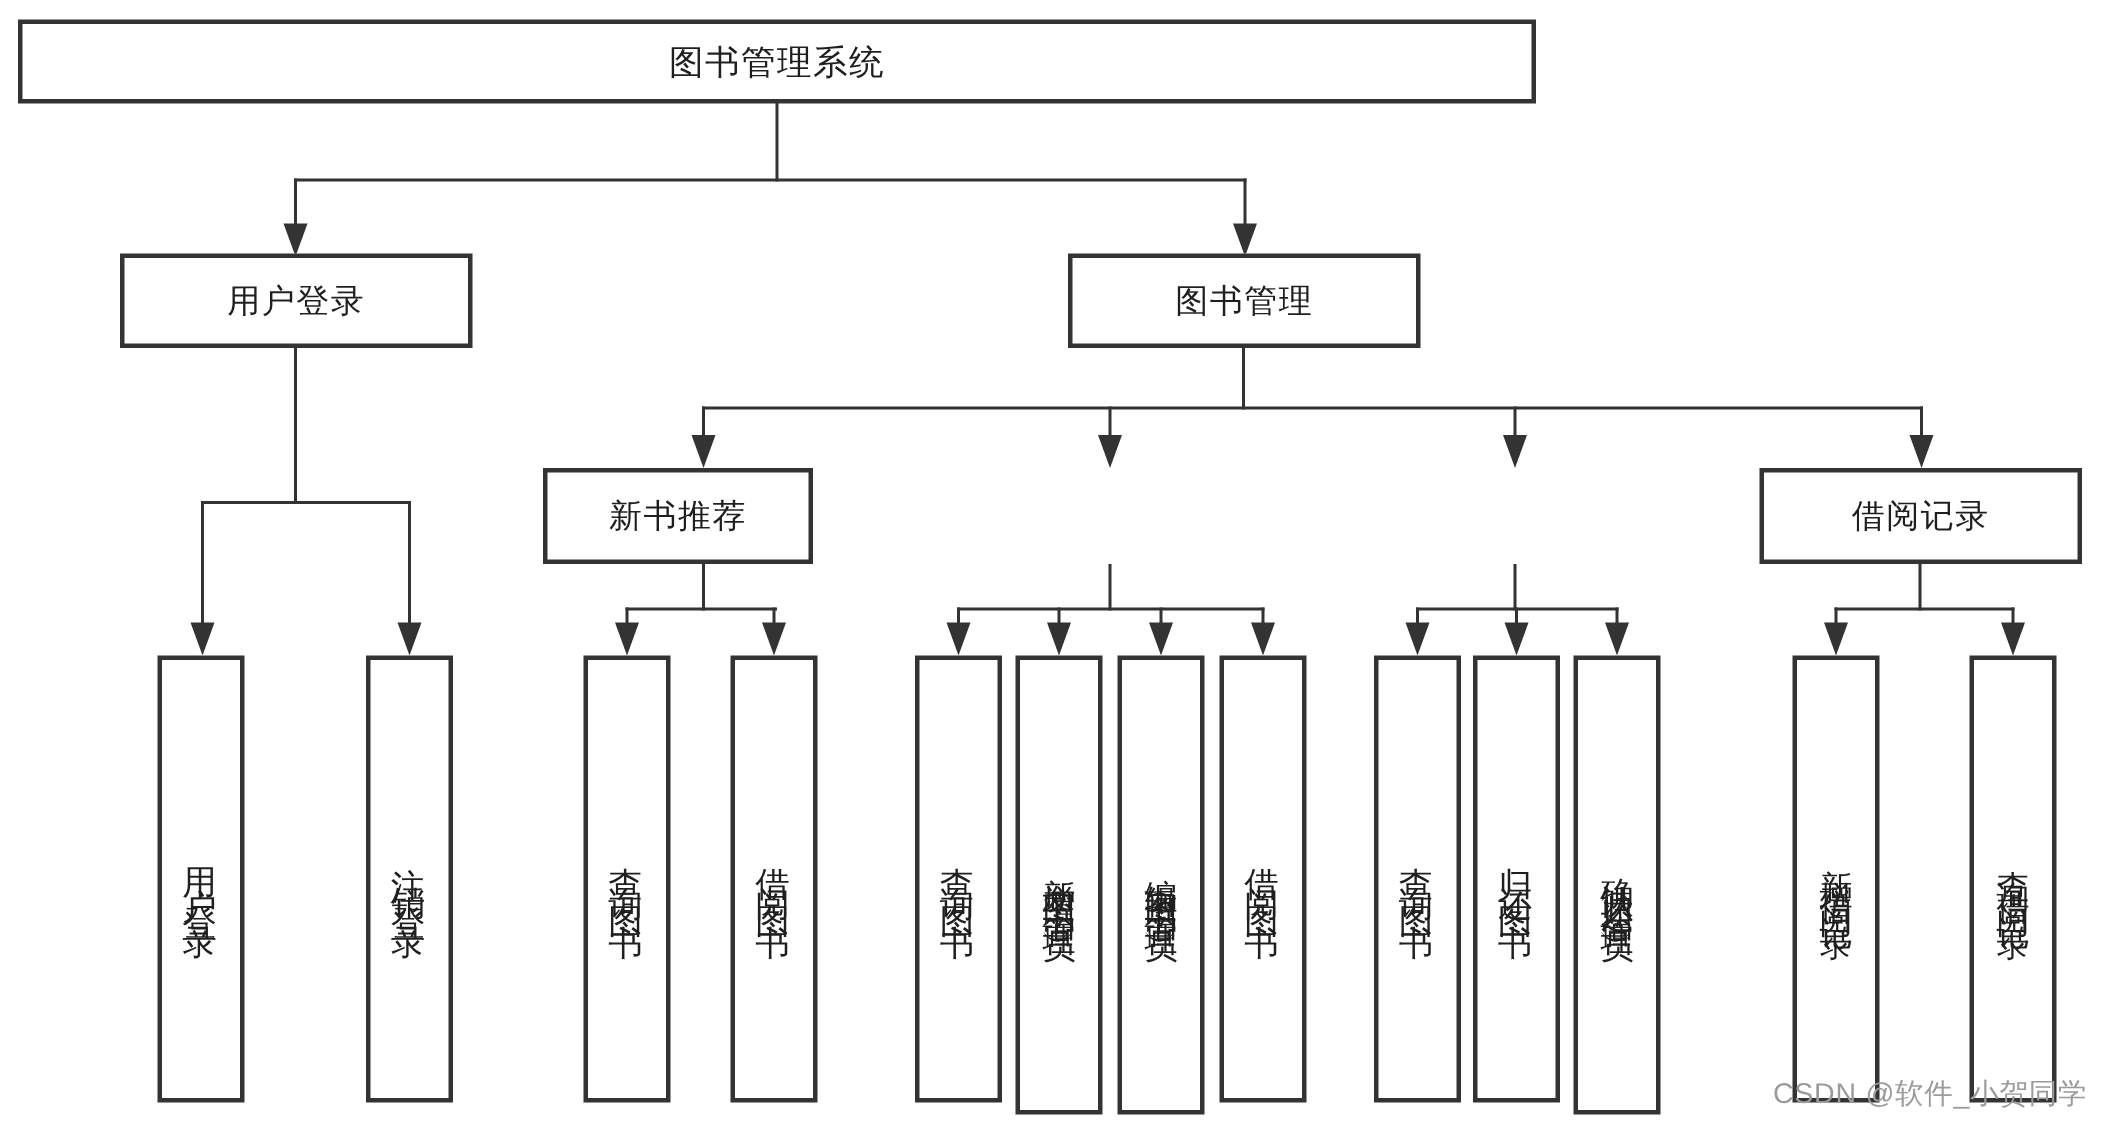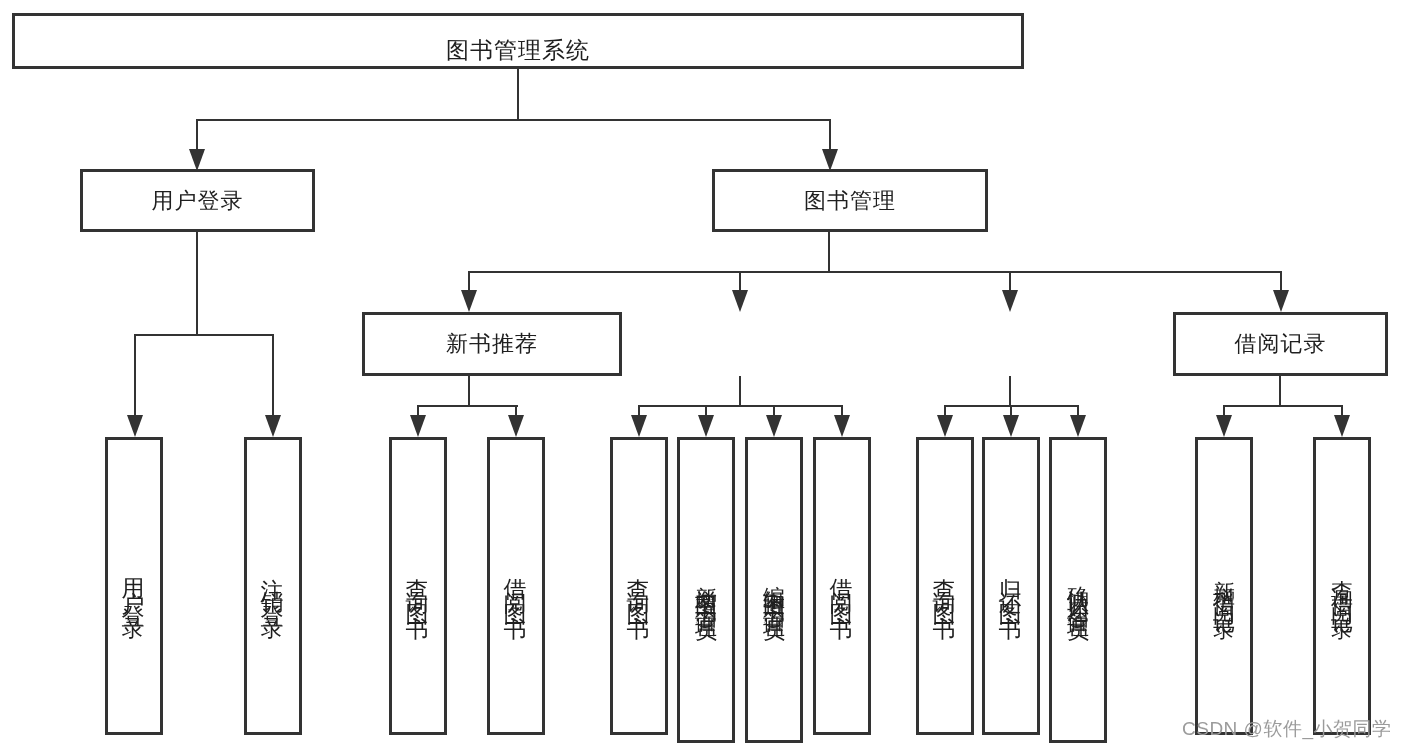--- a/index.html
+++ b/index.html
@@ -6,21 +6,21 @@
   .canvas{
     position:relative;width:1405px;height:747px;background:#ffffff;
     font-family:"Liberation Sans","DejaVu Sans",sans-serif;
     color:#1f1f1f;overflow:hidden;
   }
   .box{
     position:absolute;box-sizing:border-box;border:3px solid #333333;background:#ffffff;
     display:flex;align-items:center;justify-content:center;
     font-size:22px;letter-spacing:1px;color:#1f1f1f;
   }
-  .rootbox{border-width:3px;font-size:23px;align-items:flex-end;}
+  .rootbox{border-width:3px;font-size:23px;}
   .vbox{
     writing-mode:vertical-rl;text-orientation:mixed;
     font-size:23px;letter-spacing:13px;
   }
   .vbox.long{letter-spacing:5px;font-size:22px;}
   .vbox.mid{letter-spacing:8px;font-size:22px;}
   .hline,.vline{position:absolute;background:#333333;}
   .hline{height:2px;}
   .vline{width:2px;}
   .arrow{
@@ -45,21 +45,21 @@
   <div class="vline" style="left:517px;top:68px;height:53px;"></div>
   <div class="hline" style="left:196px;top:119px;width:635px;"></div>
   <div class="vline" style="left:196px;top:119px;height:34px;"></div>
   <div class="arrow" style="left:189px;top:149px;"></div>
   <div class="vline" style="left:829px;top:119px;height:34px;"></div>
   <div class="arrow" style="left:822px;top:149px;"></div>
 
   <div class="box" style="left:80px;top:169px;width:235px;height:63px;">
     <span>用户登录</span>
   </div>
-  <div class="box" style="left:712px;top:169px;width:276px;height:63px;">
+  <div class="box" style="left:712px;top:169px;width:235px;height:63px;">
     <span>图书管理</span>
   </div>
 
   <div class="vline" style="left:196px;top:232px;height:104px;"></div>
   <div class="hline" style="left:134px;top:334px;width:140px;"></div>
   <div class="vline" style="left:134px;top:334px;height:85px;"></div>
   <div class="arrow" style="left:127px;top:415px;"></div>
   <div class="vline" style="left:272px;top:334px;height:85px;"></div>
   <div class="arrow" style="left:265px;top:415px;"></div>
 
@@ -67,21 +67,21 @@
   <div class="hline" style="left:468px;top:271px;width:814px;"></div>
   <div class="vline" style="left:468px;top:271px;height:22px;"></div>
   <div class="arrow" style="left:461px;top:290px;"></div>
   <div class="vline" style="left:739px;top:271px;height:22px;"></div>
   <div class="arrow" style="left:732px;top:290px;"></div>
   <div class="vline" style="left:1009px;top:271px;height:22px;"></div>
   <div class="arrow" style="left:1002px;top:290px;"></div>
   <div class="vline" style="left:1280px;top:271px;height:22px;"></div>
   <div class="arrow" style="left:1273px;top:290px;"></div>
 
-  <div class="box" style="left:362px;top:312px;width:260px;height:64px;text-align:right;">
+  <div class="box" style="left:362px;top:312px;width:180px;height:64px;text-align:right;">
     <span>新书推荐</span>
   </div>
   <div class="box" style="left:1173px;top:312px;width:215px;height:64px;">
     <span>借阅记录</span>
   </div>
 
   <div class="vline" style="left:468px;top:376px;height:31px;"></div>
   <div class="hline" style="left:417px;top:405px;width:101px;"></div>
   <div class="vline" style="left:417px;top:405px;height:16px;"></div>
   <div class="arrow" style="left:410px;top:415px;"></div>

